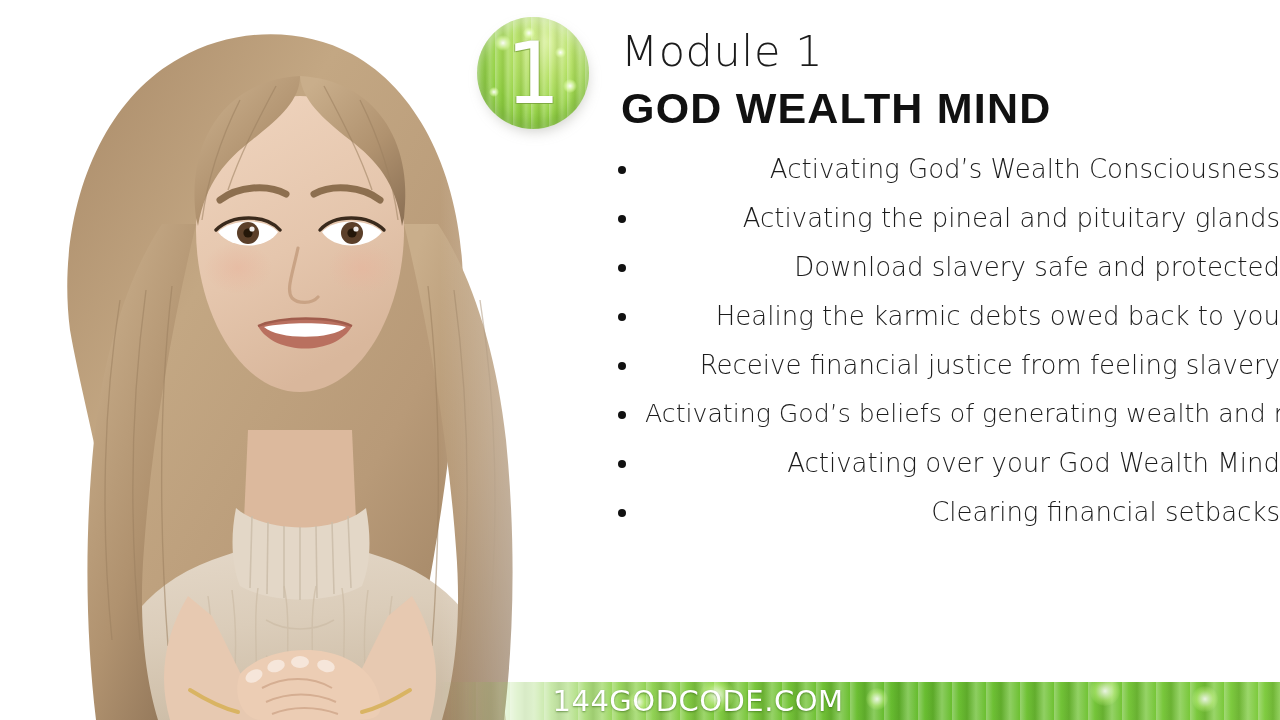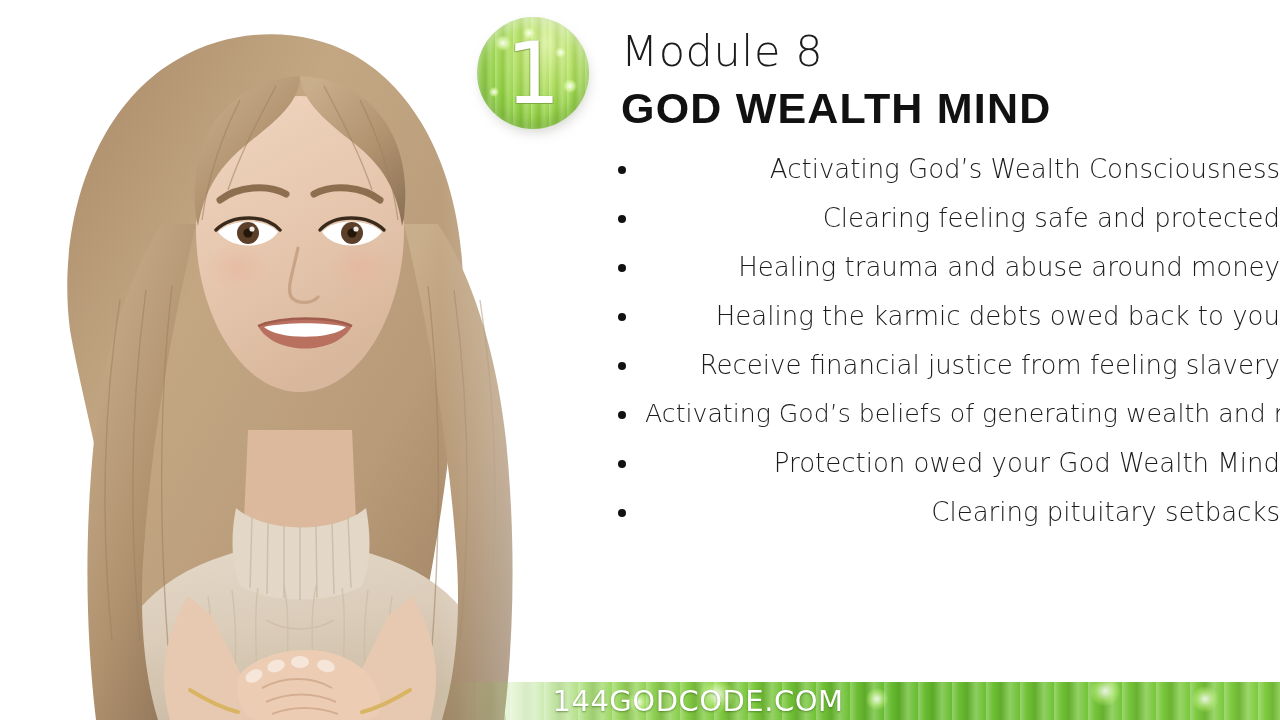--- a/index.html
+++ b/index.html
@@ -377,32 +377,32 @@
       <div class="badge-circle">
         <span class="spark" style="left:18px;  top:18px;  width:16px; height:16px;"></span>
         <span class="spark" style="left:78px;  top:30px;  width:11px; height:11px;"></span>
         <span class="spark" style="left:86px;  top:62px;  width:14px; height:14px;"></span>
         <span class="spark" style="left:12px;  top:70px;  width:10px; height:10px;"></span>
         <span class="spark" style="left:46px;  top:10px;  width:12px; height:12px;"></span>
       </div>
       <div class="badge-num">1</div>
     </div>
 
-    <div class="module-label">Module 8</div>
+    <div class="module-label">Module 1</div>
     <div class="module-title">GOD WEALTH MIND</div>
 
     <ul class="bullets">
       <li class="bullet">Activating God’s Wealth Consciousness</li>
-      <li class="bullet">Clearing feeling safe and protected</li>
-      <li class="bullet">Healing trauma and abuse around money</li>
+      <li class="bullet">Activating the pineal and pituitary glands</li>
+      <li class="bullet">Download slavery safe and protected</li>
       <li class="bullet">Healing the karmic debts owed back to you</li>
       <li class="bullet">Receive financial justice from feeling slavery</li>
       <li class="bullet wide">Activating God’s beliefs of generating wealth and money</li>
-      <li class="bullet">Protection owed your God Wealth Mind</li>
-      <li class="bullet">Clearing pituitary setbacks</li>
+      <li class="bullet">Activating over your God Wealth Mind</li>
+      <li class="bullet">Clearing financial setbacks</li>
     </ul>
   </div>
 
   <div class="banner">
     <div class="banner-bg"></div>
     <span class="banner-glow" style="left:700px;  top:-4px; width:34px; height:34px;"></span>
     <span class="banner-glow" style="left:866px;  top:6px;  width:22px; height:22px;"></span>
     <span class="banner-glow" style="left:1090px; top:-6px; width:30px; height:30px;"></span>
     <span class="banner-glow" style="left:1192px; top:4px;  width:26px; height:26px;"></span>
     <span class="banner-glow" style="left:628px;  top:10px; width:20px; height:20px;"></span>

